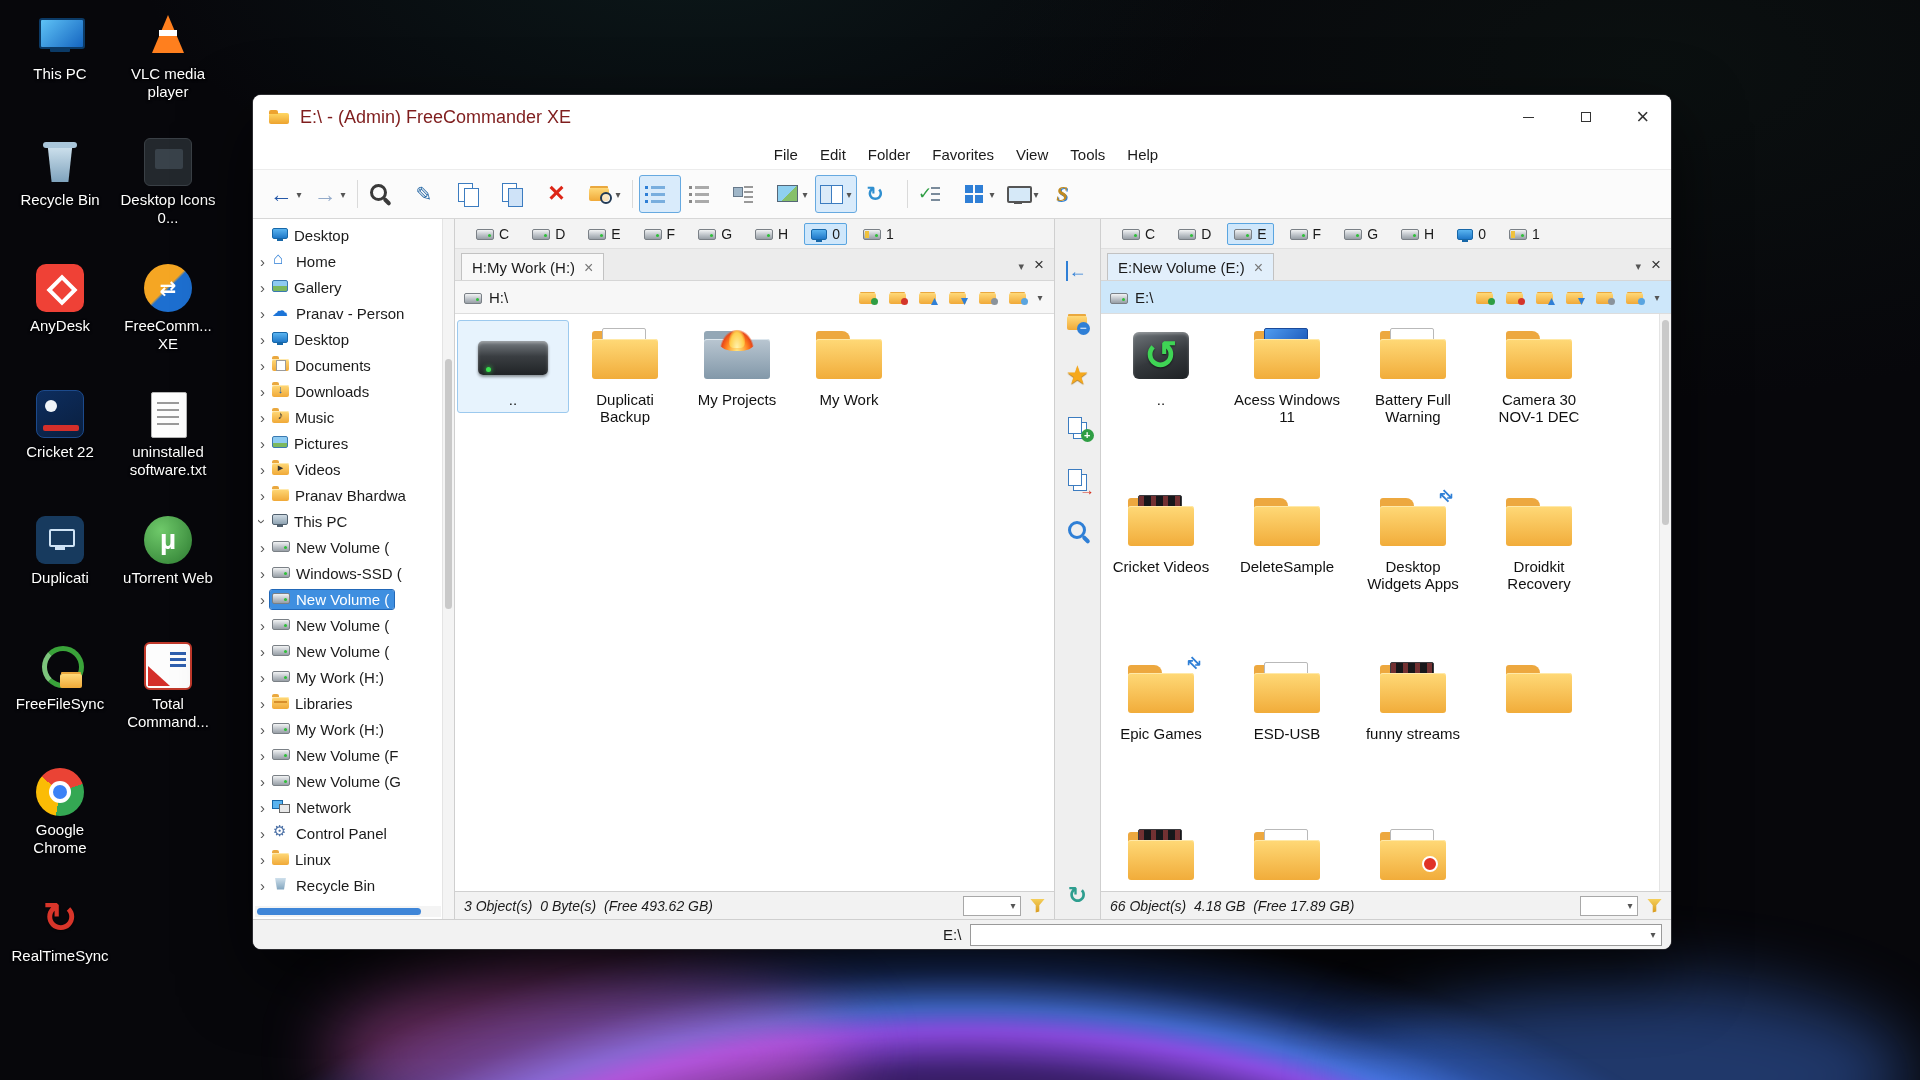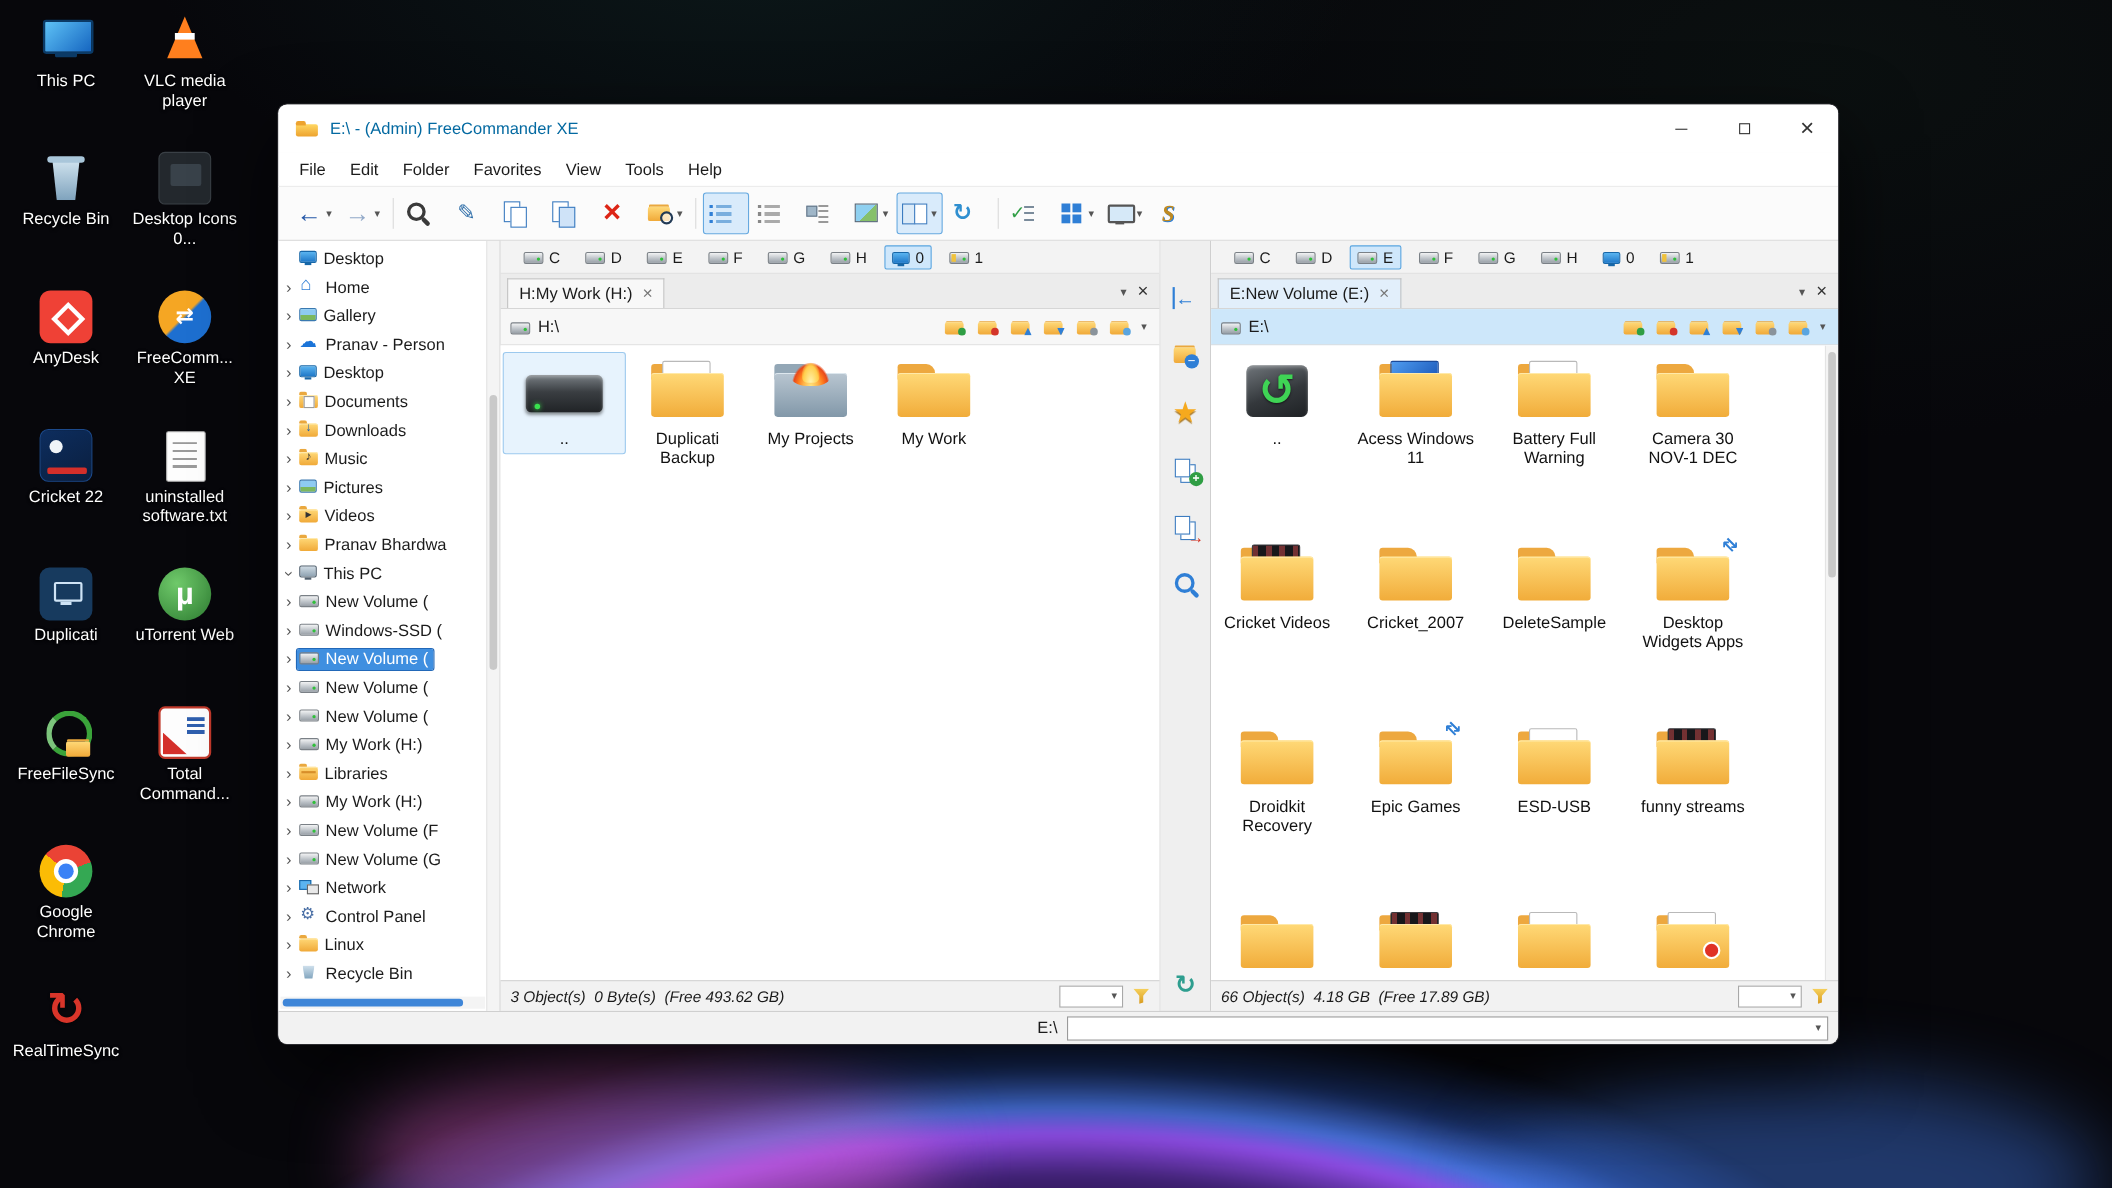--- a/index.html
+++ b/index.html
@@ -63,27 +63,27 @@
 .xda-mark{position:relative;width:40px;height:40px;border:6px solid #6a7078;border-right-color:transparent;}
 .xda-mark::before{content:"";position:absolute;inset:3px;border:5px solid #d8222e;border-left-color:transparent;}
 .xda-text{font-size:48px;font-weight:bold;color:#6d747d;letter-spacing:4px;}
 
 .fc-window{position:absolute;left:253px;top:95px;width:1418px;height:854px;background:#f2f2f2;border-radius:8px;overflow:hidden;
   box-shadow:0 0 0 1px rgba(50,50,55,.85),0 26px 70px rgba(0,0,0,.65);display:flex;flex-direction:column;font-size:15px;color:#1b1b1b;}
 .titlebar{height:44px;background:#fff;display:flex;align-items:center;padding-left:16px;flex:none;}
 .app-ico{position:relative;width:20px;height:16px;margin-right:11px;flex:none;}
 .app-ico::before{content:"";position:absolute;inset:4px 0 1px 0;background:linear-gradient(#ffd763,#eda32f);border-radius:2px;}
 .app-ico::after{content:"";position:absolute;left:0;top:1px;width:9px;height:4px;background:#eda32f;border-radius:2px 2px 0 0;}
-.title{font-size:15px;color:#0369a1;flex:1;white-space:pre;}
+.title{font-size:18px;color:#7f1d1d;flex:1;white-space:pre;}
 .wbtn{width:57px;height:100%;display:flex;align-items:center;justify-content:center;flex:none;}
 .glyph-min{width:11px;height:1px;background:#333;display:block;}
 .glyph-max{width:10px;height:10px;border:1px solid #333;display:block;}
 .glyph-close{font-size:22px;line-height:20px;color:#333;}
 .glyph-close::before{content:"×";}
-.menubar{height:30px;background:#fff;display:flex;align-items:center;padding-left:8px;flex:none;}
+.menubar{height:30px;background:#fff;display:flex;align-items:center;padding-left:8px;flex:none;justify-content:center;}
 .menu-item{padding:0 11px;height:100%;display:flex;align-items:center;font-size:15px;}
 
 .toolbar{height:50px;background:#fbfbfb;border-top:1px solid #ececec;border-bottom:1px solid #d7d7d7;display:flex;align-items:center;padding-left:12px;gap:2px;flex:none;}
 .tbtn{height:38px;min-width:34px;display:flex;align-items:center;justify-content:center;border:1px solid transparent;border-radius:3px;padding:0 2px;}
 .tbtn.active{background:#d9ebfb;border-color:#66a9e0;}
 .tbtn.sep{min-width:9px;padding:0;}
 .tbtn.sep::before{content:"";width:1px;height:28px;background:#dadada;}
 .tbi,.msi{width:26px;height:26px;position:relative;display:block;flex:none;}
 .tbi::before,.tbi::after,.msi::before,.msi::after{content:"";position:absolute;left:0;top:0;width:100%;height:100%;line-height:26px;text-align:center;}
 .caret{width:10px;font-size:10px;color:#555;display:inline-block;text-align:center;flex:none;}
@@ -974,29 +974,20 @@
             <div class="fitem">
               <span class="ficon folder-thumb">
                 <i class="p-back"></i>
                 <i class="p-paper"></i>
                 <i class="p-front"></i>
 
               </span>
               <span class="flabel">Cricket Videos</span>
             </div>
 
-            <div class="fitem">
-              <span class="ficon folder">
-                <i class="p-back"></i>
-
-                <i class="p-front"></i>
-
-              </span>
-              <span class="flabel">Cricket_2007</span>
-            </div>
 
             <div class="fitem">
               <span class="ficon folder">
                 <i class="p-back"></i>
 
                 <i class="p-front"></i>
 
               </span>
               <span class="flabel">DeleteSample</span>
             </div>

